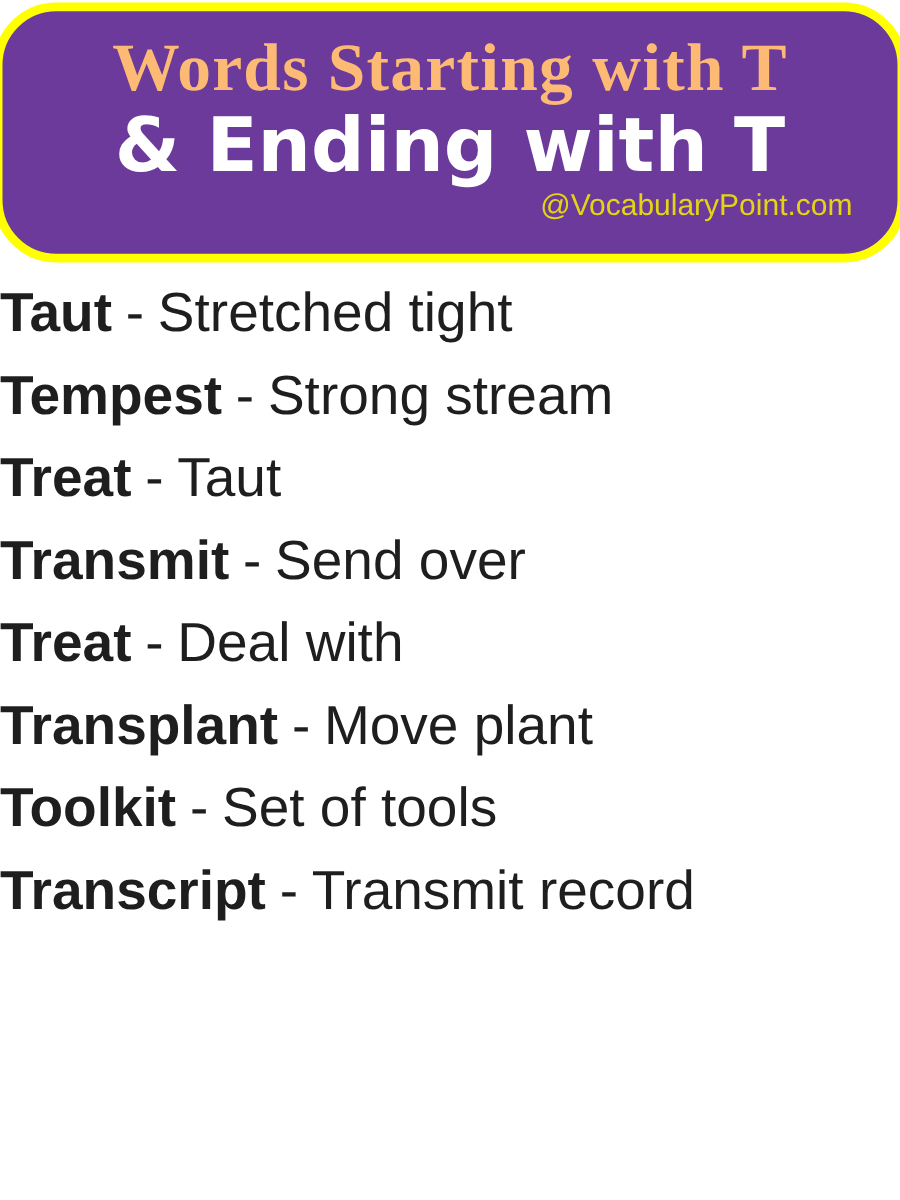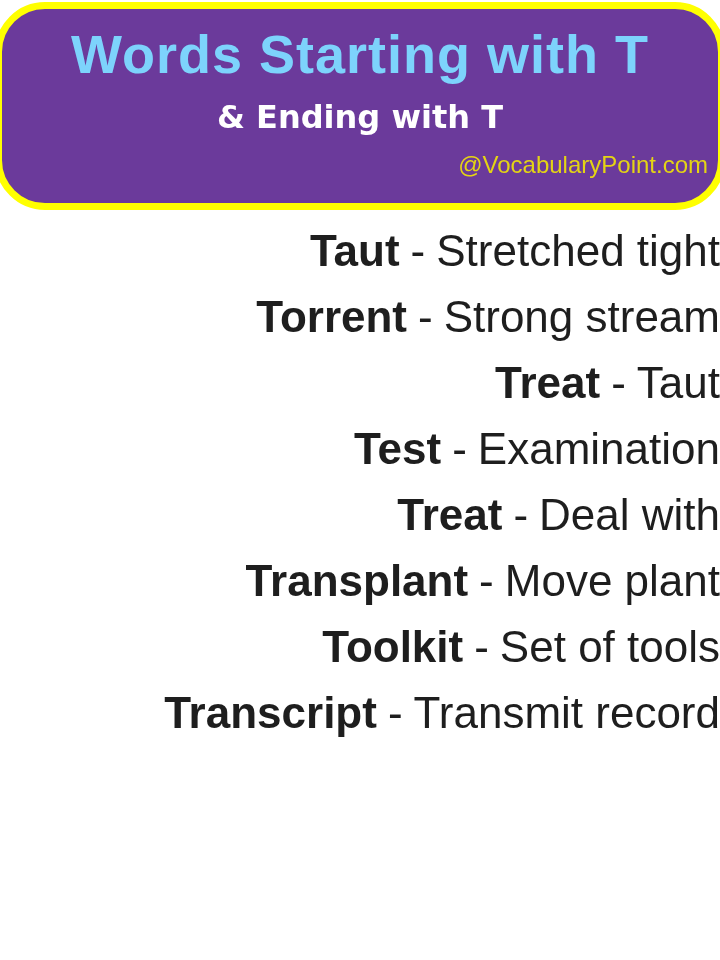--- a/index.html
+++ b/index.html
@@ -22,47 +22,47 @@
     border-radius: 50px;
     text-align: center;
   }
   .banner-title {
     margin: 0;
     padding-top: 18px;
     font-size: 54px;
     line-height: 54px;
     font-weight: bold;
     letter-spacing: 1px;
-    color: #7dd3fc;
-    font-family: Liberation Sans, sans-serif;
+    color: #fdba74;
+    font-family: Liberation Serif, serif;
     white-space: nowrap;
   }
   .banner-subtitle {
     margin: 14px 0 0 0;
-    font-size: 32px;
+    font-size: 60px;
     line-height: 44px;
     font-weight: bold;
     color: #FFFFFF;
     font-family: "DejaVu Sans", "Liberation Sans", sans-serif;
     white-space: nowrap;
   }
   .watermark {
     margin-top: 14px;
-    padding-right: 10px;
+    padding-right: 36px;
     text-align: right;
     font-size: 24px;
     line-height: 24px;
     color: #E4D414;
     font-family: "Liberation Sans", sans-serif;
   }
   .word-list {
     margin-top: 8px;
   }
   .row {
-    text-align: right;
+    text-align: left;
     font-size: 44px;
     line-height: 66px;
     color: #1E1E1E;
     white-space: nowrap;
   }
   .word {
     font-weight: bold;
   }
   .sep {
     margin: 0 11px;
@@ -78,27 +78,27 @@
   <h1 class="banner-title">Words Starting with T</h1>
   <h2 class="banner-subtitle">&amp; Ending with T</h2>
   <div class="watermark">@VocabularyPoint.com</div>
 </div>
 
 <div class="word-list">
   <div class="row">
     <span class="word">Taut</span><span class="sep">-</span><span class="def">Stretched tight</span>
   </div>
   <div class="row">
-    <span class="word">Torrent</span><span class="sep">-</span><span class="def">Strong stream</span>
+    <span class="word">Tempest</span><span class="sep">-</span><span class="def">Strong stream</span>
   </div>
   <div class="row">
     <span class="word">Treat</span><span class="sep">-</span><span class="def">Taut</span>
   </div>
   <div class="row">
-    <span class="word">Test</span><span class="sep">-</span><span class="def">Examination</span>
+    <span class="word">Transmit</span><span class="sep">-</span><span class="def">Send over</span>
   </div>
   <div class="row">
     <span class="word">Treat</span><span class="sep">-</span><span class="def">Deal with</span>
   </div>
   <div class="row">
     <span class="word">Transplant</span><span class="sep">-</span><span class="def">Move plant</span>
   </div>
   <div class="row">
     <span class="word">Toolkit</span><span class="sep">-</span><span class="def">Set of tools</span>
   </div>

